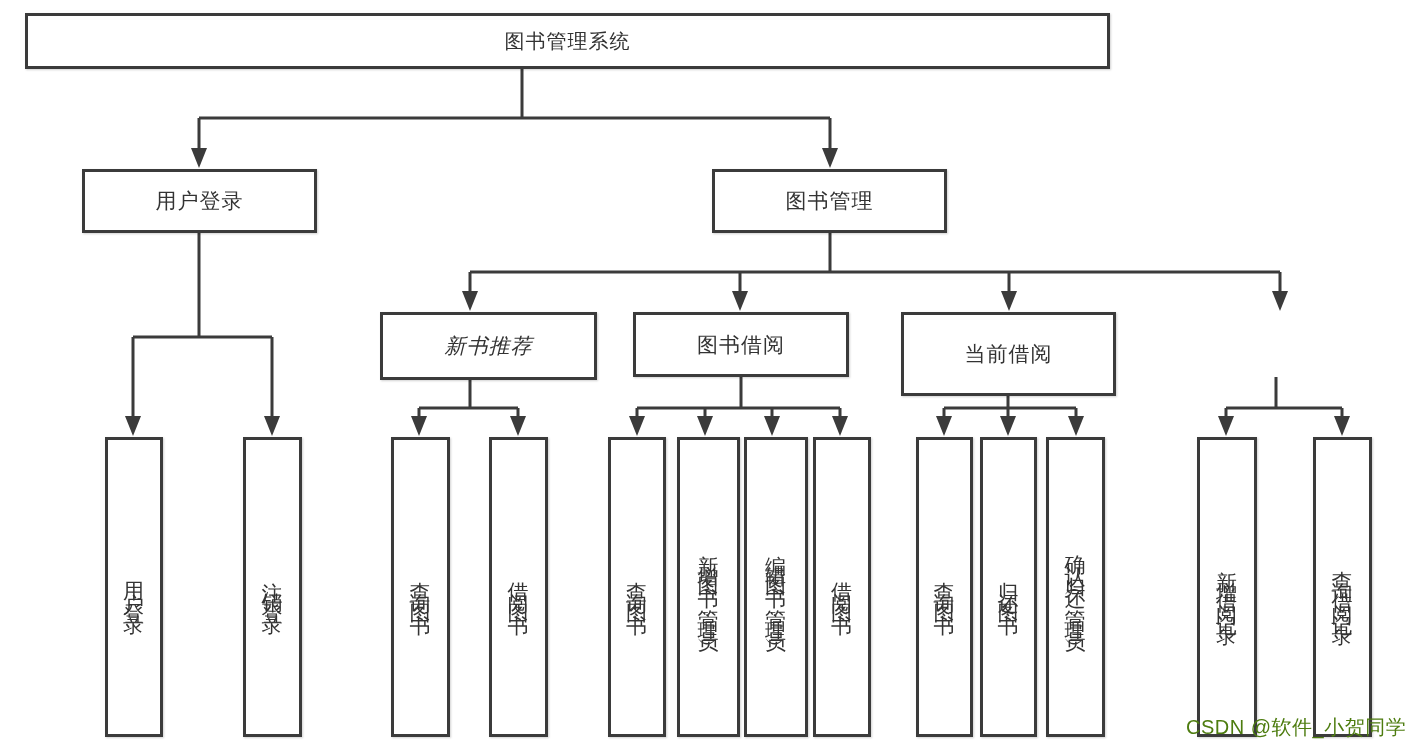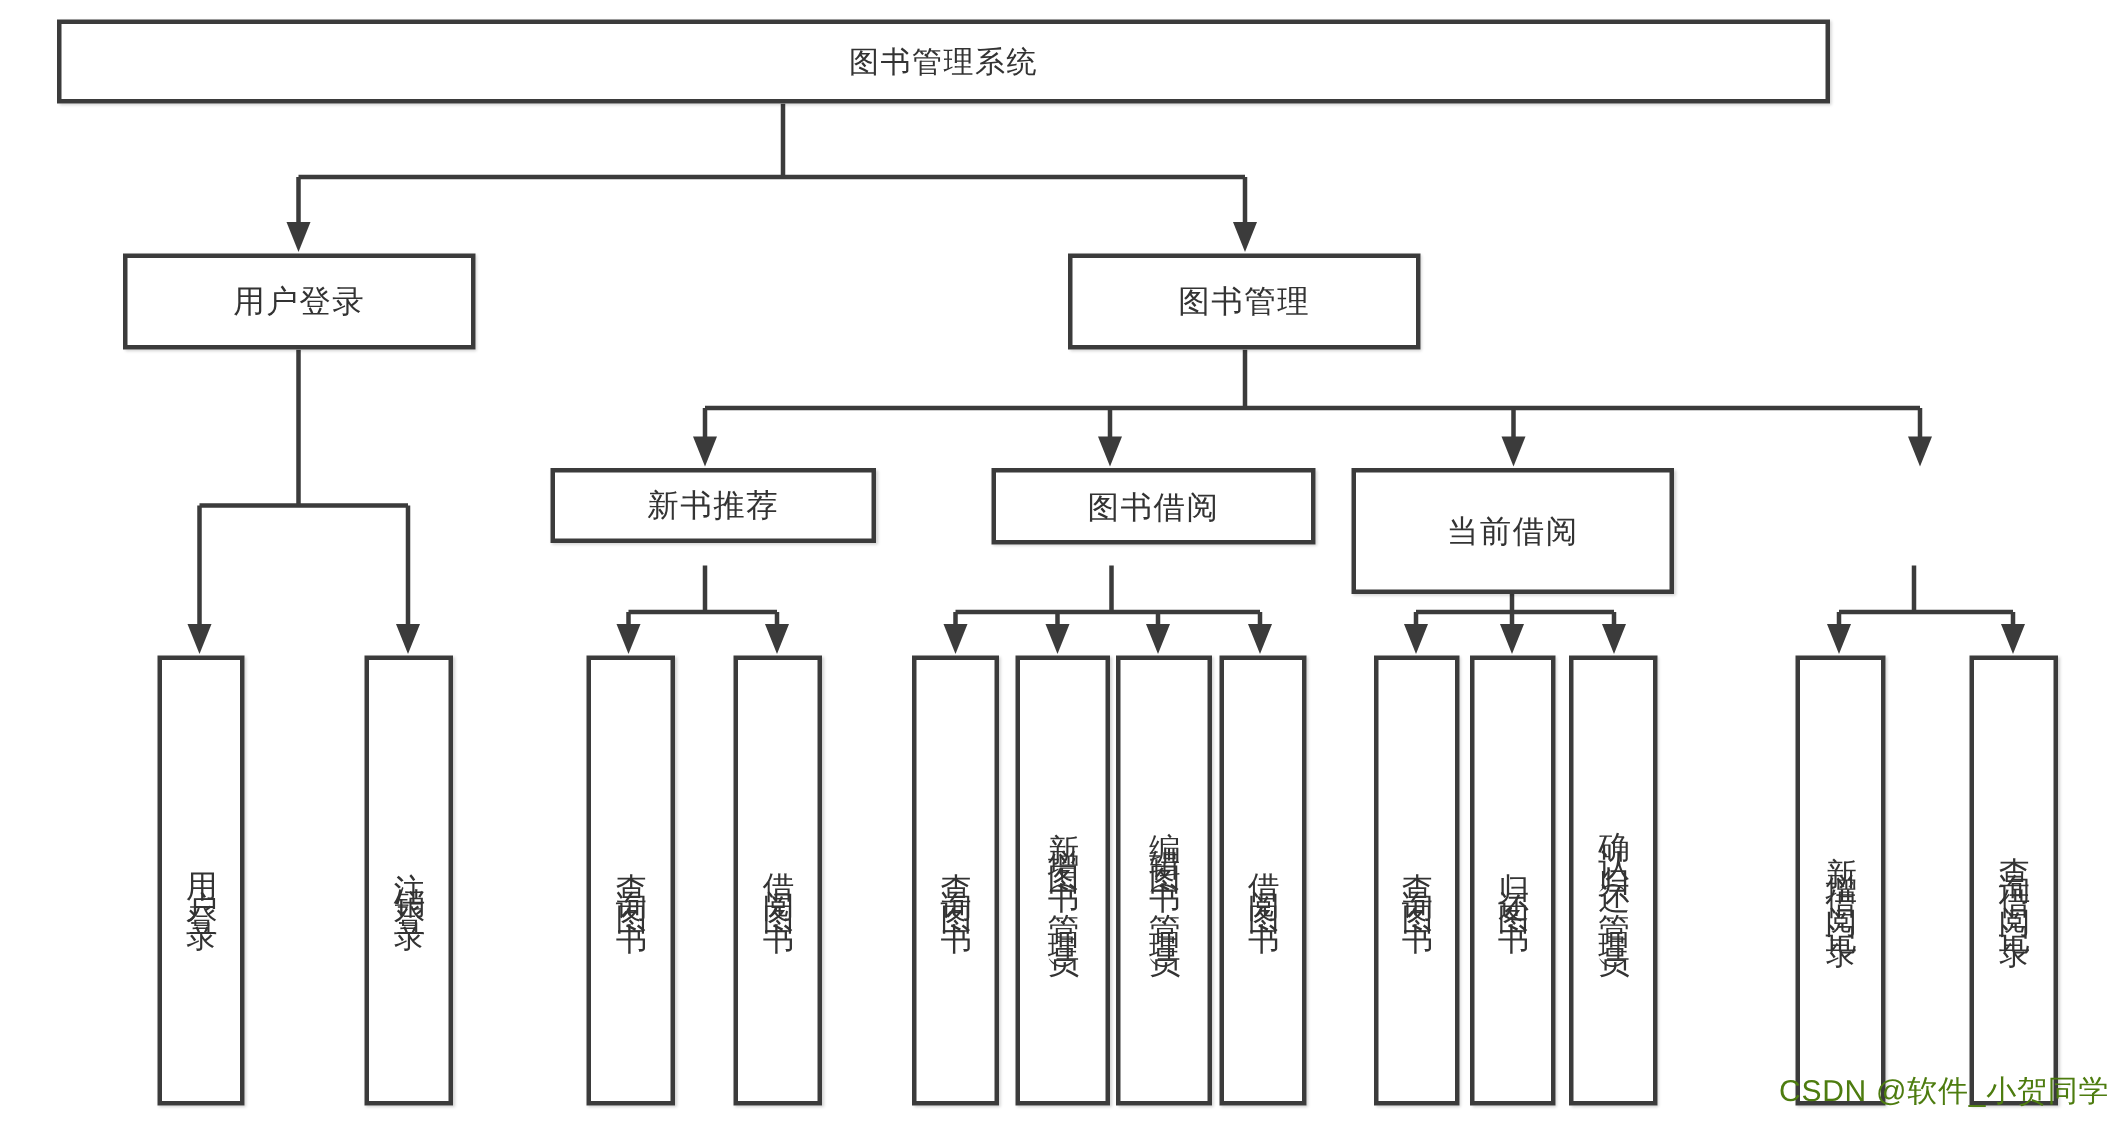--- a/index.html
+++ b/index.html
@@ -90,35 +90,35 @@
       <polygon points="764,416 780,416 772,436"></polygon>
       <polygon points="832,416 848,416 840,436"></polygon>
       <polygon points="936,416 952,416 944,436"></polygon>
       <polygon points="1000,416 1016,416 1008,436"></polygon>
       <polygon points="1068,416 1084,416 1076,436"></polygon>
       <polygon points="1218,416 1234,416 1226,436"></polygon>
       <polygon points="1334,416 1350,416 1342,436"></polygon>
     </g>
   </svg>
 
-  <div class="node h root" style="left:38px; top:13px; width:1182px; height:56px;">
+  <div class="node h root" style="left:25px; top:13px; width:1085px; height:56px;">
     <span>图书管理系统</span>
   </div>
 
   <div class="node h" style="left:82px; top:169px; width:235px; height:64px;">
     <span>用户登录</span>
   </div>
   <div class="node h" style="left:712px; top:169px; width:235px; height:64px;text-align:right;">
     <span>图书管理</span>
   </div>
 
-  <div class="node h" style="left:367px; top:312px; width:217px; height:50px;">
+  <div class="node h" style="left:380px; top:312px; width:217px; height:68px;font-style:italic;">
     <span>新书推荐</span>
   </div>
-  <div class="node h" style="left:633px; top:312px; width:216px; height:51px;margin-left:28px;">
+  <div class="node h" style="left:633px; top:312px; width:216px; height:65px;">
     <span>图书借阅</span>
   </div>
   <div class="node h" style="left:901px; top:312px; width:215px; height:84px;">
     <span>当前借阅</span>
   </div>
 
   <div class="node leaf" style="left:105px; width:58px;">
     <span class="vtext">用户登录</span>
   </div>
   <div class="node leaf" style="left:243px; width:59px;">

